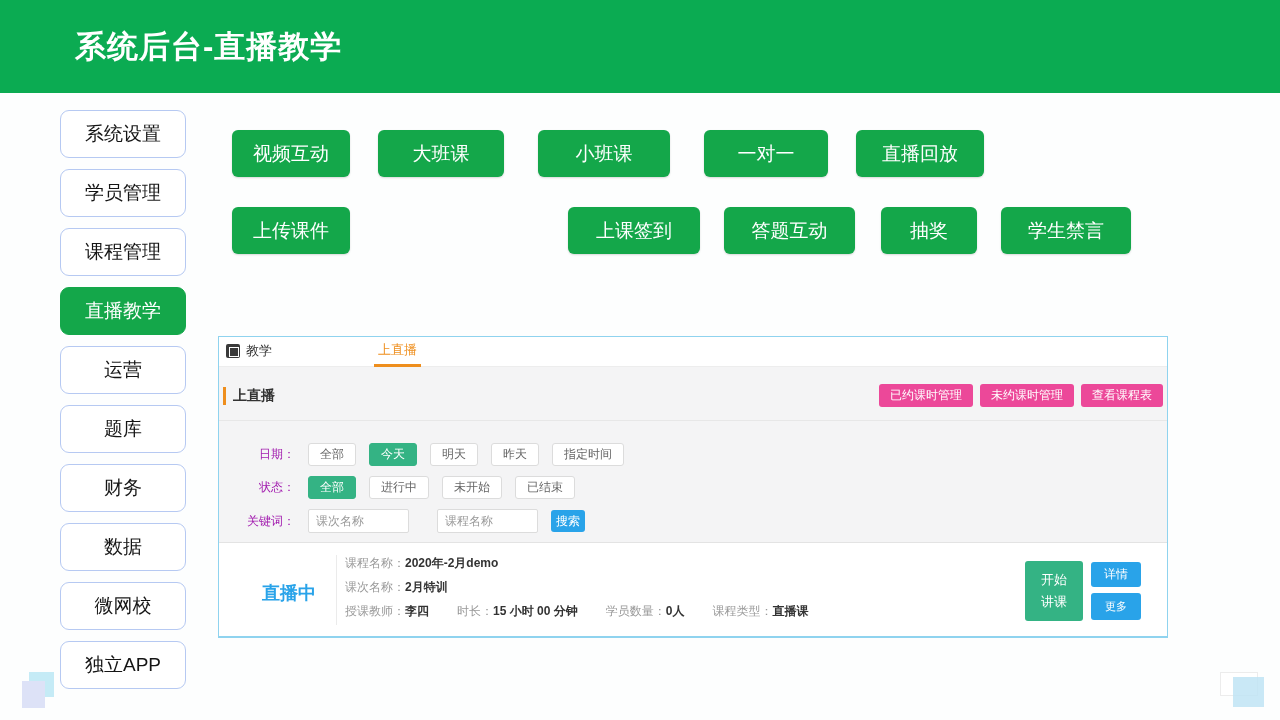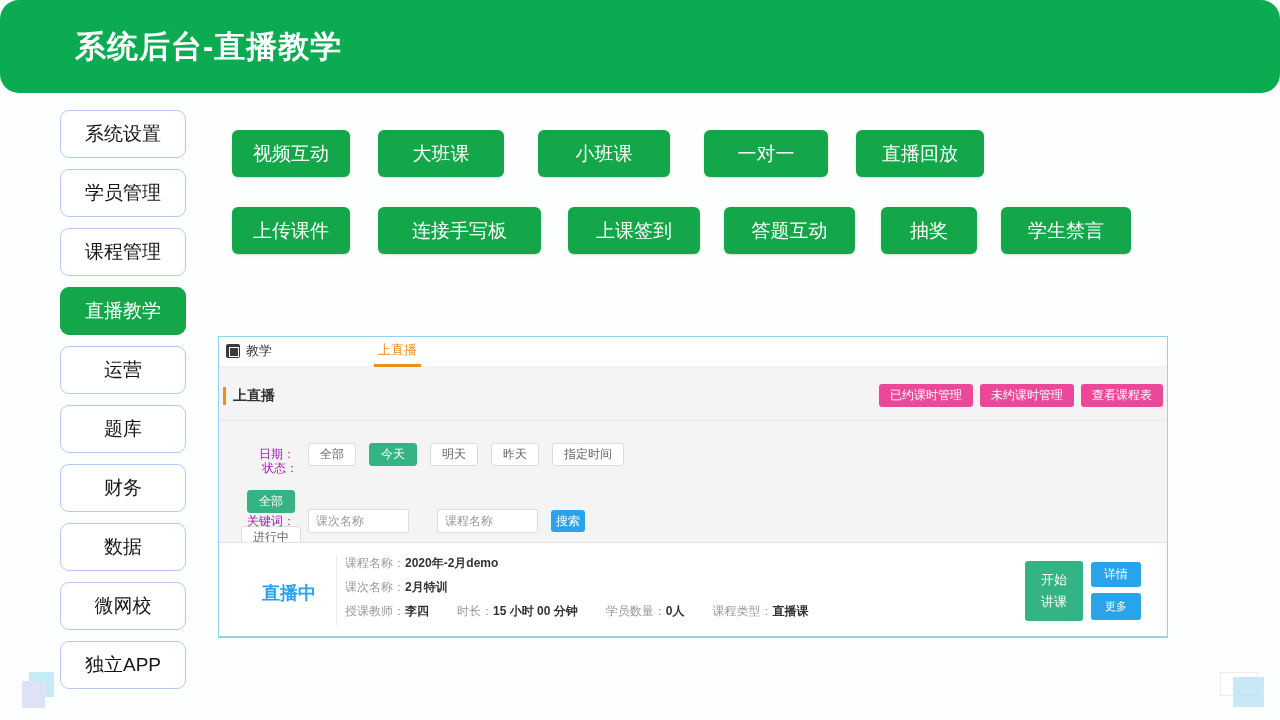--- a/index.html
+++ b/index.html
@@ -1,21 +1,21 @@
 <!DOCTYPE html>
 <html><head>
 <meta charset="utf-8">
 <style>
   * { margin:0; padding:0; box-sizing:border-box; }
   html,body { width:1280px; height:720px; }
   body { font-family:"Liberation Sans","DejaVu Sans",sans-serif; background:#fdfefe; }
   .page { position:relative; width:1280px; height:720px; overflow:hidden; background:#fdfefe; }
 
   
-  .banner { position:absolute; left:0; top:0; width:1280px; height:93px; background:#0bab52;border-radius:19px; }
+  .banner { position:absolute; left:0; top:0; width:1280px; height:93px; background:#0bab52; }
   .banner h1 { position:absolute; left:75px; top:0; line-height:93px; font-size:31px; font-weight:bold; color:#ffffff; letter-spacing:1px; }
 
   
   .sidebar { position:absolute; left:60px; top:110px; width:126px; display:flex; flex-direction:column; gap:11px; }
   .side-btn { height:48px; background:#ffffff; border:1px solid #b6c9f2; border-radius:9px; display:flex; align-items:center; justify-content:center; font-size:19px; color:#151515; cursor:pointer; }
   .side-btn.active { background:#14a74a; border-color:#14a74a; color:#ffffff; }
 
   
   .feat { position:absolute; height:47px; background:#14a74a; border:none; border-radius:6px; color:#ffffff; font-size:19px; display:flex; align-items:center; justify-content:center; cursor:pointer; box-shadow:0 1px 2px rgba(0,0,0,0.15); font-family:inherit; }
 
@@ -85,21 +85,20 @@
     <div class="side-btn">独立APP</div>
   </nav>
 
   <button class="feat" style="left:378px; top:130px; width:126px;">大班课</button>
   <button class="feat" style="left:232px; top:130px; width:118px;">视频互动</button>
   <button class="feat" style="left:538px; top:130px; width:132px;">小班课</button>
   <button class="feat" style="left:704px; top:130px; width:124px;">一对一</button>
   <button class="feat" style="left:856px; top:130px; width:128px;">直播回放</button>
 
   <button class="feat" style="left:232px; top:207px; width:118px;">上传课件</button>
-  <button class="feat" style="left:378px; top:207px; width:163px;">连接手写板</button>
   <button class="feat" style="left:568px; top:207px; width:132px;">上课签到</button>
   <button class="feat" style="left:724px; top:207px; width:131px;">答题互动</button>
   <button class="feat" style="left:881px; top:207px; width:96px;">抽奖</button>
   <button class="feat" style="left:1001px; top:207px; width:130px;">学生禁言</button>
 
   <section class="panel">
 
     <div class="tabbar">
       <span class="app-icon"></span>
       <span class="app-label">教学</span>
@@ -118,21 +117,21 @@
 
     <div class="filters">
       <div class="frow" style="top:22px;">
         <span class="flabel">日期：</span>
         <span class="chip">全部</span>
         <span class="chip active">今天</span>
         <span class="chip">明天</span>
         <span class="chip">昨天</span>
         <span class="chip">指定时间</span>
       </div>
-      <div class="frow" style="top:39px;flex-direction:column;">
+      <div class="frow" style="top:55px;">
         <span class="flabel">状态：</span>
         <span class="chip active">全部</span>
         <span class="chip">进行中</span>
         <span class="chip">未开始</span>
         <span class="chip">已结束</span>
       </div>
       <div class="frow" style="top:88px;">
         <span class="flabel">关键词：</span>
         <input class="kw-input" type="text" placeholder="课次名称" style="">
         <span class="kw-gap"></span>

